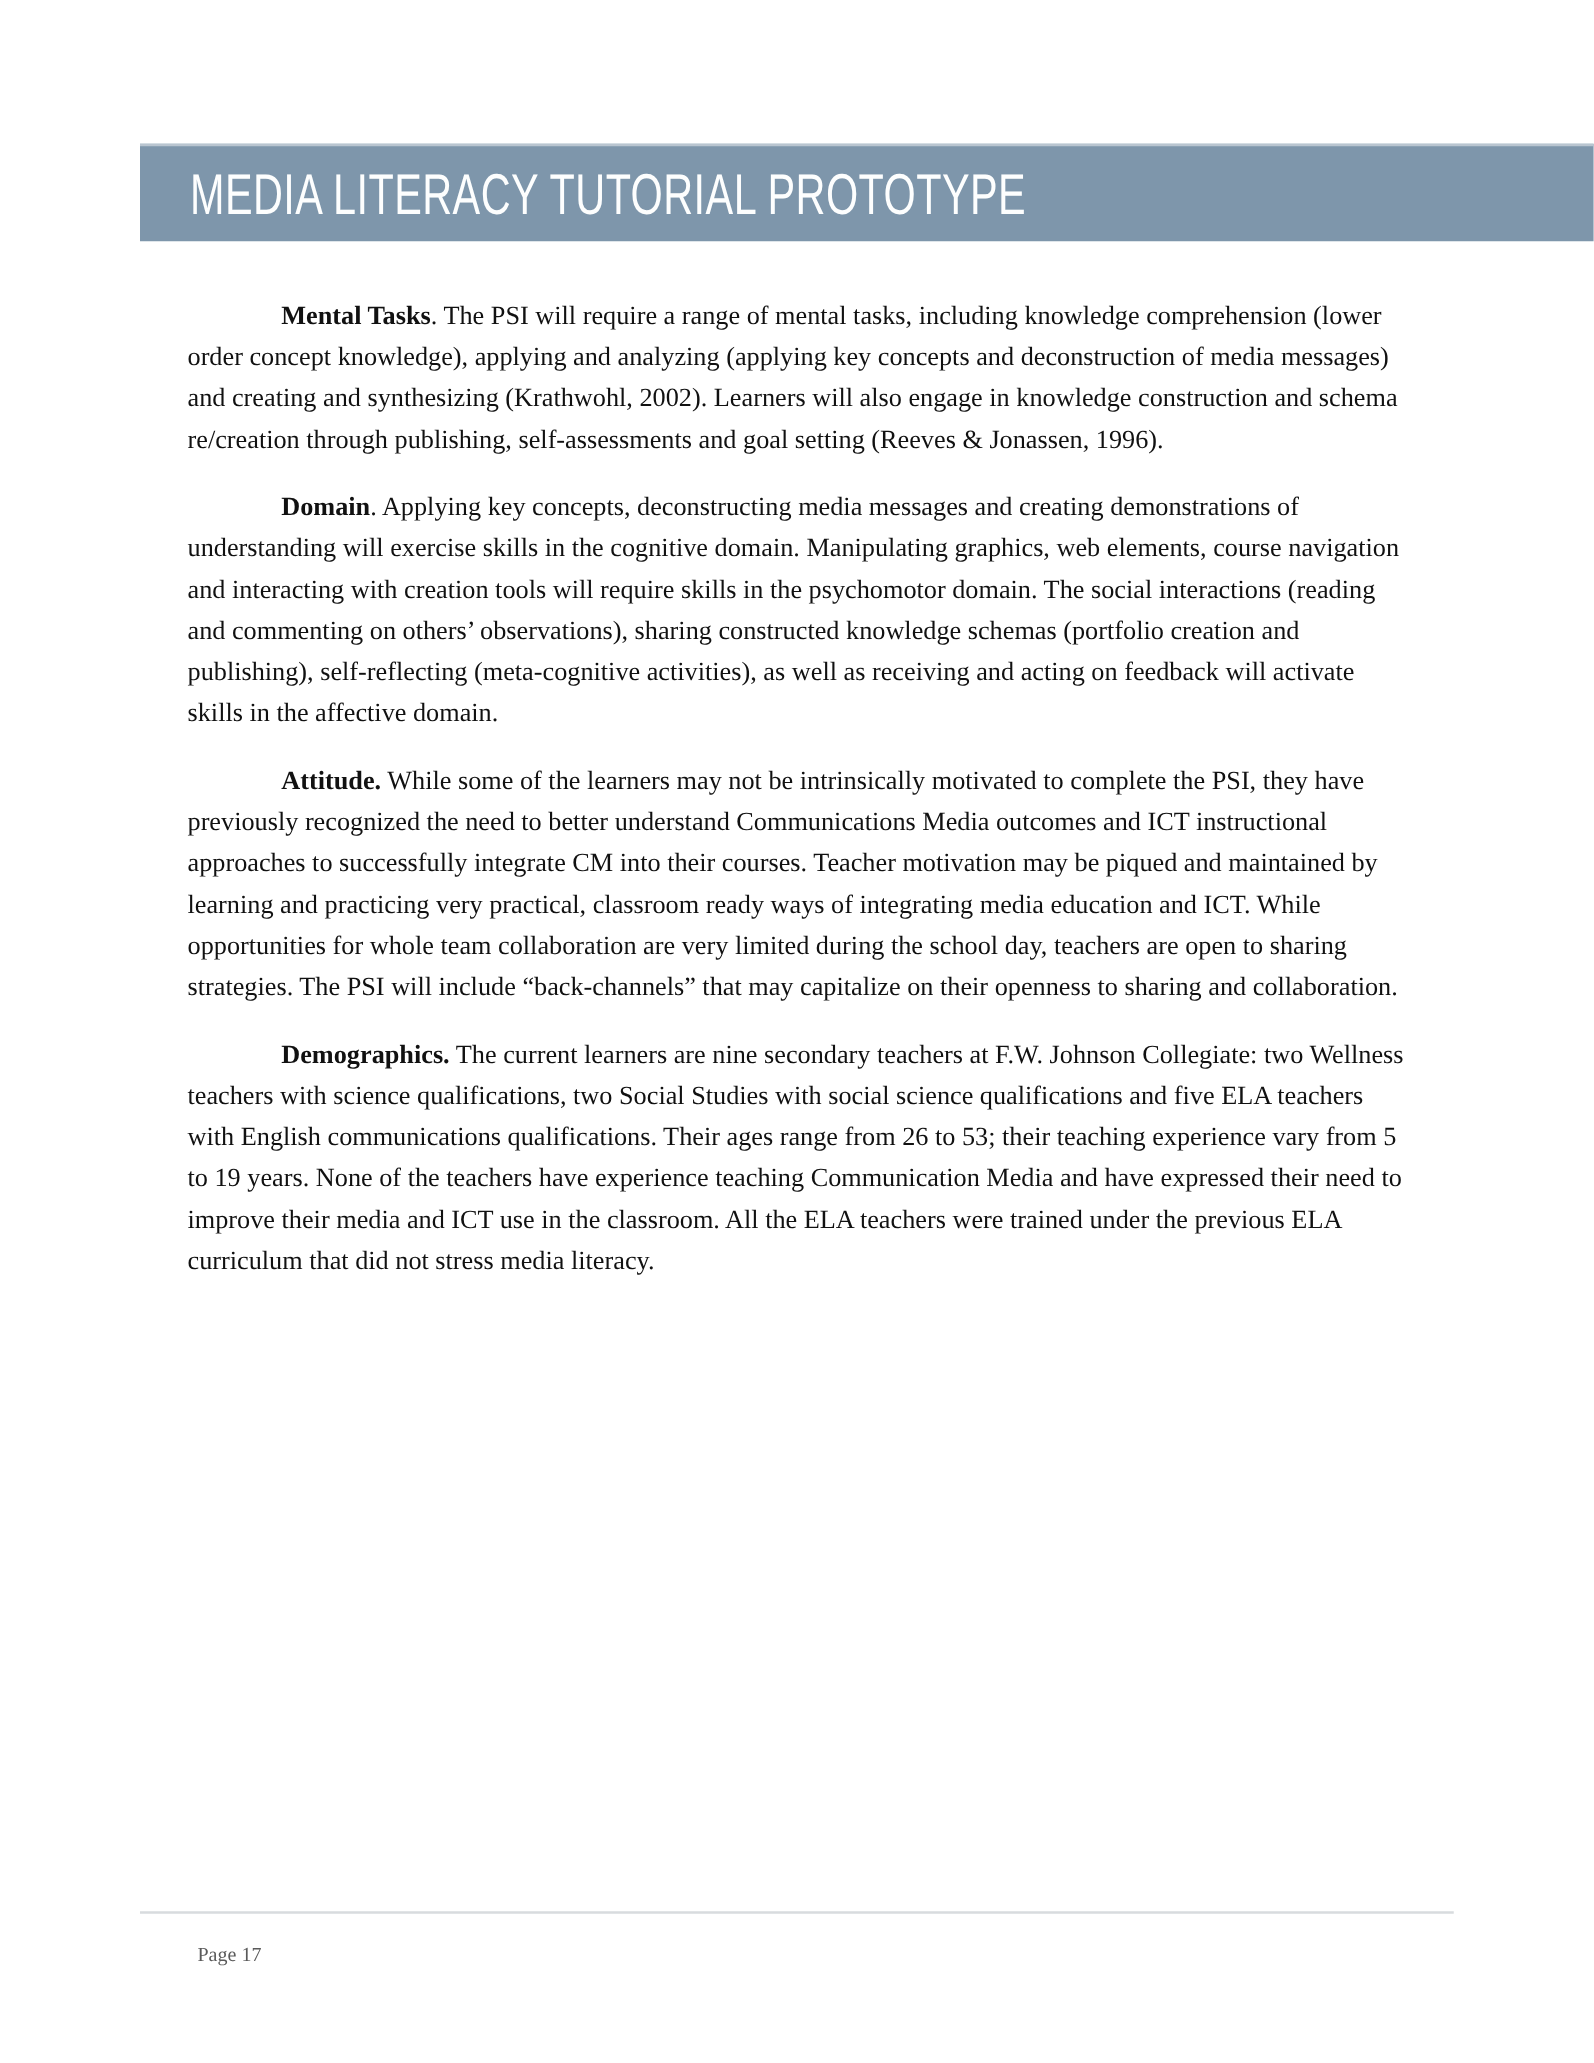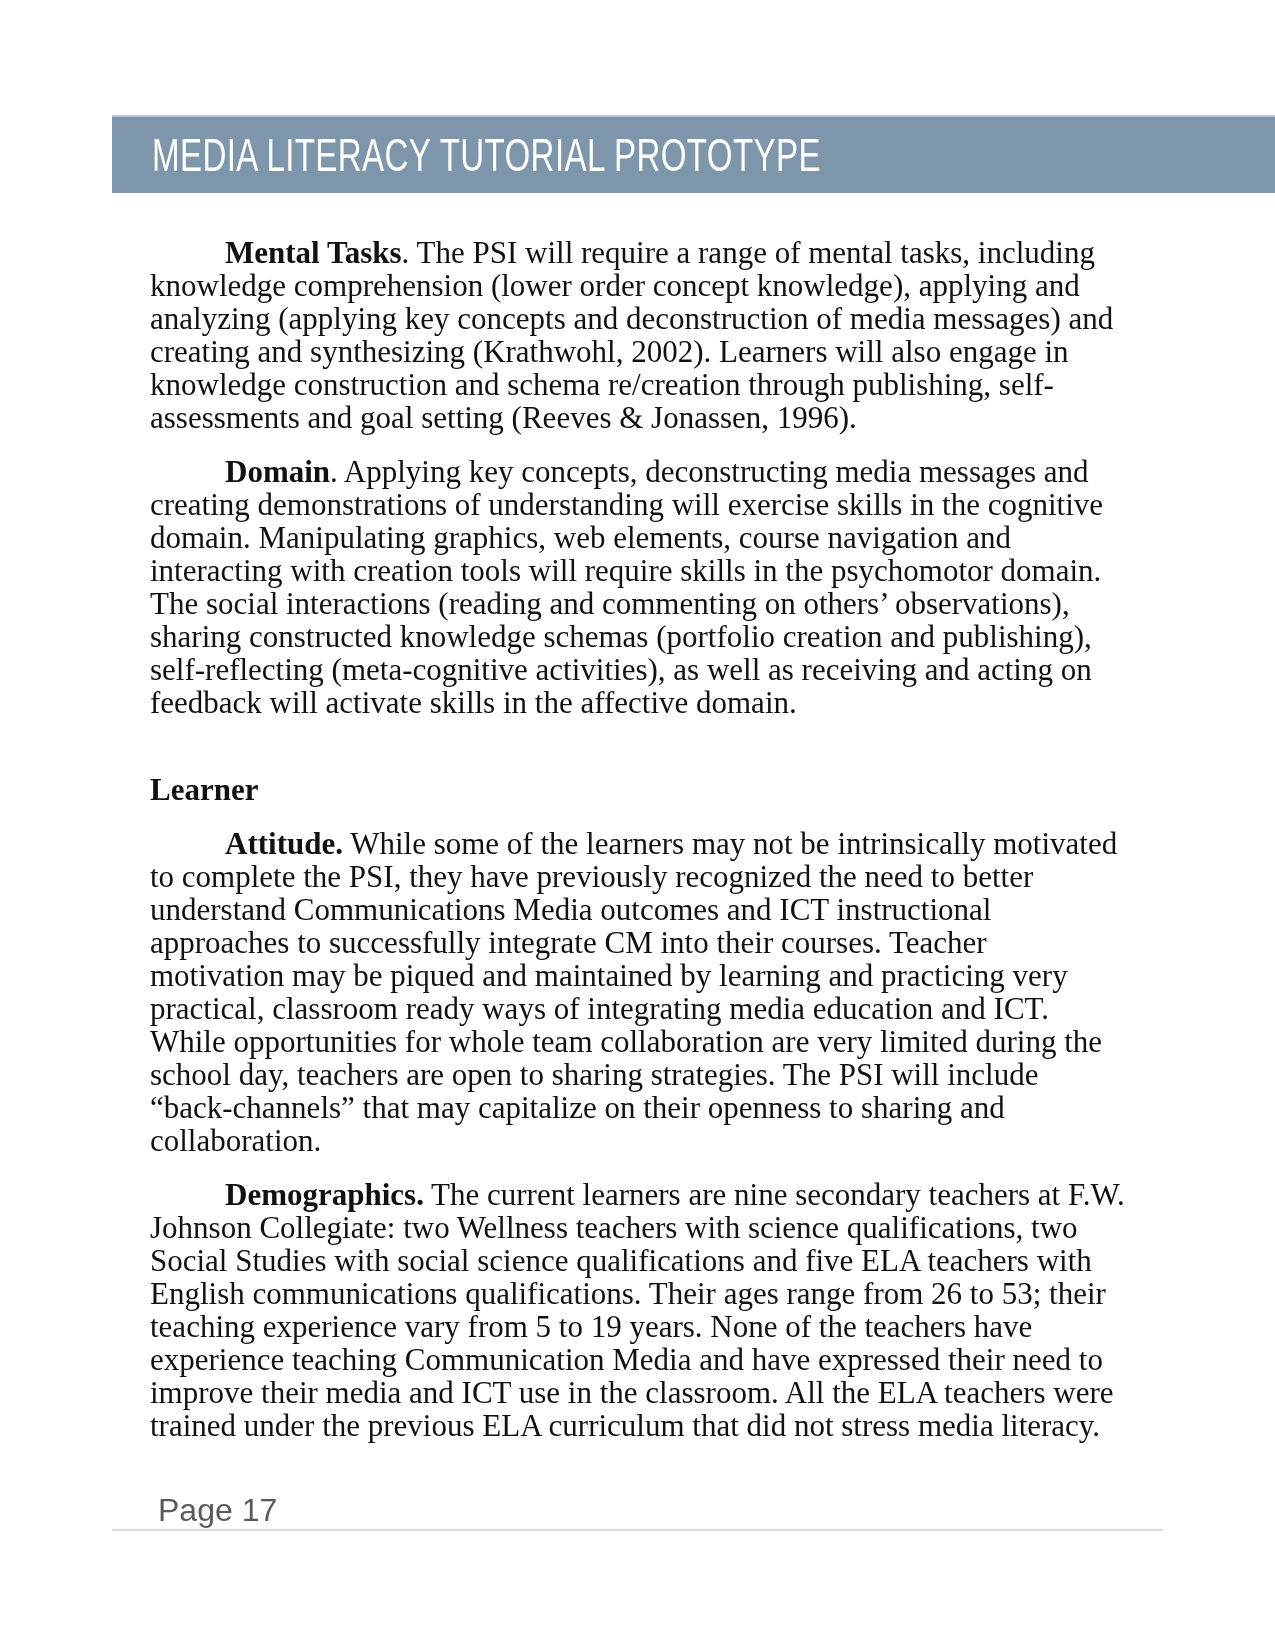--- a/index.html
+++ b/index.html
@@ -37,21 +37,21 @@
     letter-spacing: 0.5px;
     transform: scaleX(0.72);
     transform-origin: 0 50%;
   }
   .content {
     position: absolute;
     left: 150px;
     top: 236px;
     width: 975px;
     color: #111111;
-    font-size: 31px;
+    font-size: 21px;
     line-height: 33px;
     text-align: left;
   }
   .para {
     margin: 0 0 21px 0;
     text-indent: 75px;
   }
   .lead {
     font-weight: bold;
   }
@@ -64,42 +64,41 @@
     position: absolute;
     left: 112px;
     top: 1529px;
     width: 1051px;
     height: 0;
     border-top: 2px solid #d8dbde;
   }
   .footer-label {
     position: absolute;
     left: 158px;
-    top: 1492px;
-    font-family: Liberation Sans, sans-serif;
-    font-size: 32px;
+    top: 1556px;
+    font-family: Liberation Serif, serif;
+    font-size: 16px;
     color: #5a5a5a;
   }
 </style>
 </head>
 <body>
 
 <div class="page">
 
   <div class="banner">
     <div class="banner-title">MEDIA LITERACY TUTORIAL PROTOTYPE</div>
   </div>
 
   <div class="content">
 
     <p class="para"><span class="lead">Mental Tasks</span><span>. The PSI will require a range of mental tasks, including knowledge comprehension (lower order concept knowledge), applying and analyzing (applying key concepts and deconstruction of media messages) and creating and synthesizing (Krathwohl, 2002).  Learners will also engage in knowledge construction and schema re/creation through publishing, self-assessments and goal setting (Reeves &amp; Jonassen, 1996).</span></p>
 
     <p class="para"><span class="lead">Domain</span><span>. Applying key concepts, deconstructing media messages and creating demonstrations of understanding will exercise skills in the cognitive domain. Manipulating graphics, web elements, course navigation and interacting with creation tools will require skills in the psychomotor domain. The social interactions (reading and commenting on others’ observations), sharing constructed knowledge schemas (portfolio creation and publishing), self-reflecting (meta-cognitive activities), as well as receiving and acting on feedback will activate skills in the affective domain.</span></p>
 
-    <p class="para section-heading">Learner</p>
 
     <p class="para"><span class="lead">Attitude.</span><span> While some of the learners may not be intrinsically motivated to complete the PSI, they have previously recognized the need to better understand Communications Media outcomes and ICT instructional approaches to successfully integrate CM into their courses. Teacher motivation may be piqued and maintained by learning and practicing very practical, classroom ready ways of integrating media education and ICT. While opportunities for whole team collaboration are very limited during the school day, teachers are open to sharing strategies. The PSI will include “back-channels” that may capitalize on their openness to sharing and collaboration.</span></p>
 
 
     <p class="para"><span class="lead">Demographics.</span><span> The current learners are nine secondary teachers at F.W. Johnson Collegiate: two Wellness teachers with science qualifications, two Social Studies with social science qualifications and five ELA teachers with English communications qualifications. Their ages range from 26 to 53; their teaching experience vary from 5 to 19 years. None of the teachers have experience teaching Communication Media and have expressed their need to improve their media and ICT use in the classroom. All the ELA teachers were trained under the previous ELA curriculum that did not stress media literacy.</span></p>
 
   </div>
 
   <div class="footer-rule"></div>
   <div class="footer-label">Page 17</div>

